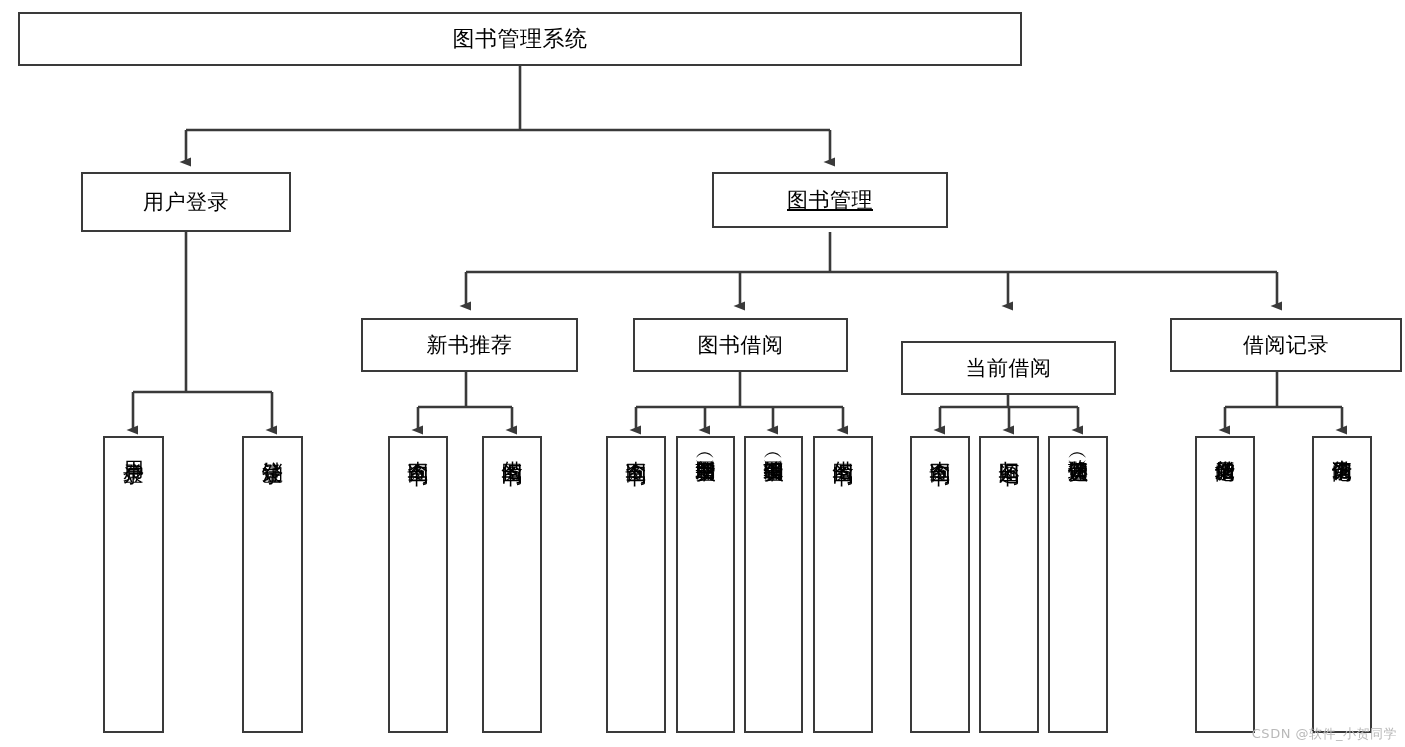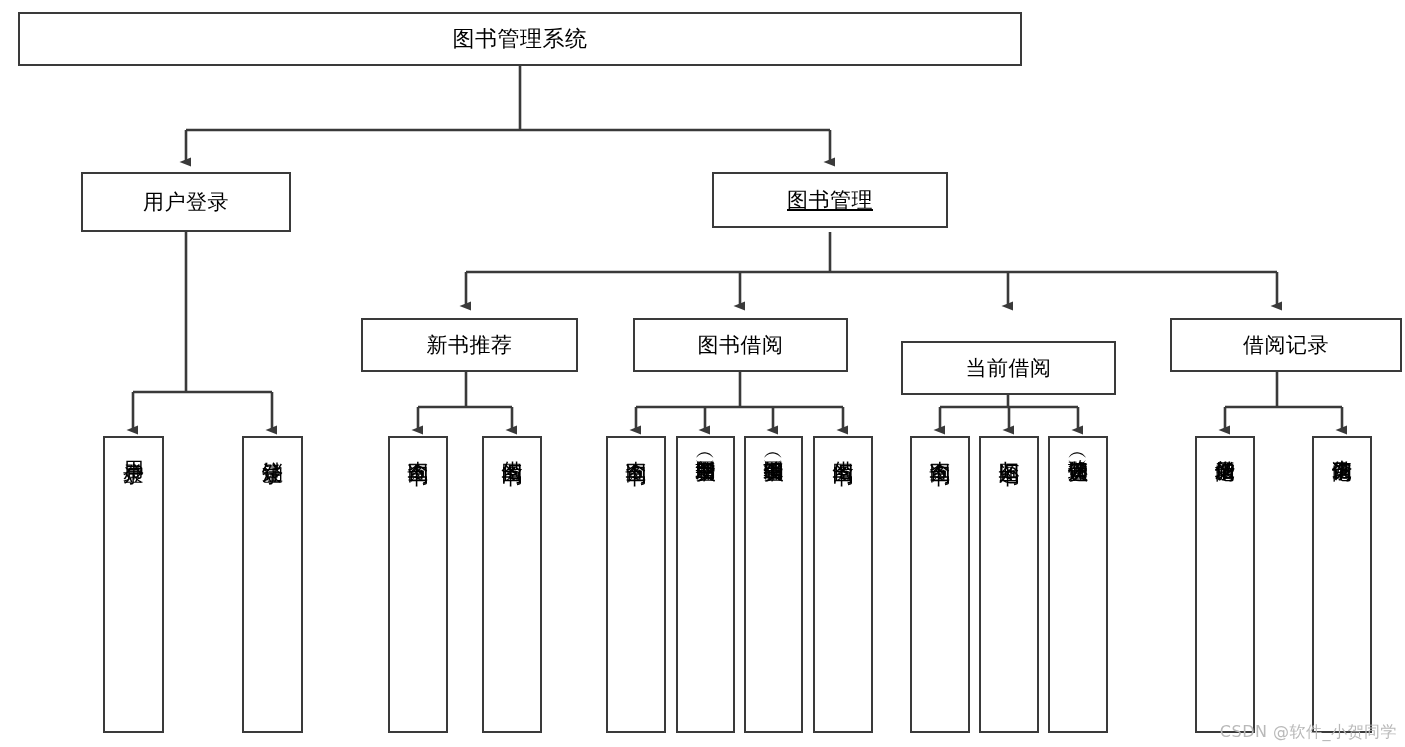--- a/index.html
+++ b/index.html
@@ -66,21 +66,21 @@
     white-space: nowrap;
   }
   .node.vert.tall-text .node-label {
     font-size: 20px;
     letter-spacing: 0.5px;
   }
   #watermark {
     position: absolute;
     right: 8px;
     bottom: 4px;
-    font-size: 16px;
+    font-size: 13px;
     color: #b9b9b9;
     letter-spacing: 0.5px;
     z-index: 5;
     user-select: none;
   }
 </style>
 </head>
 <body>
 
 <div id="diagram-root">

